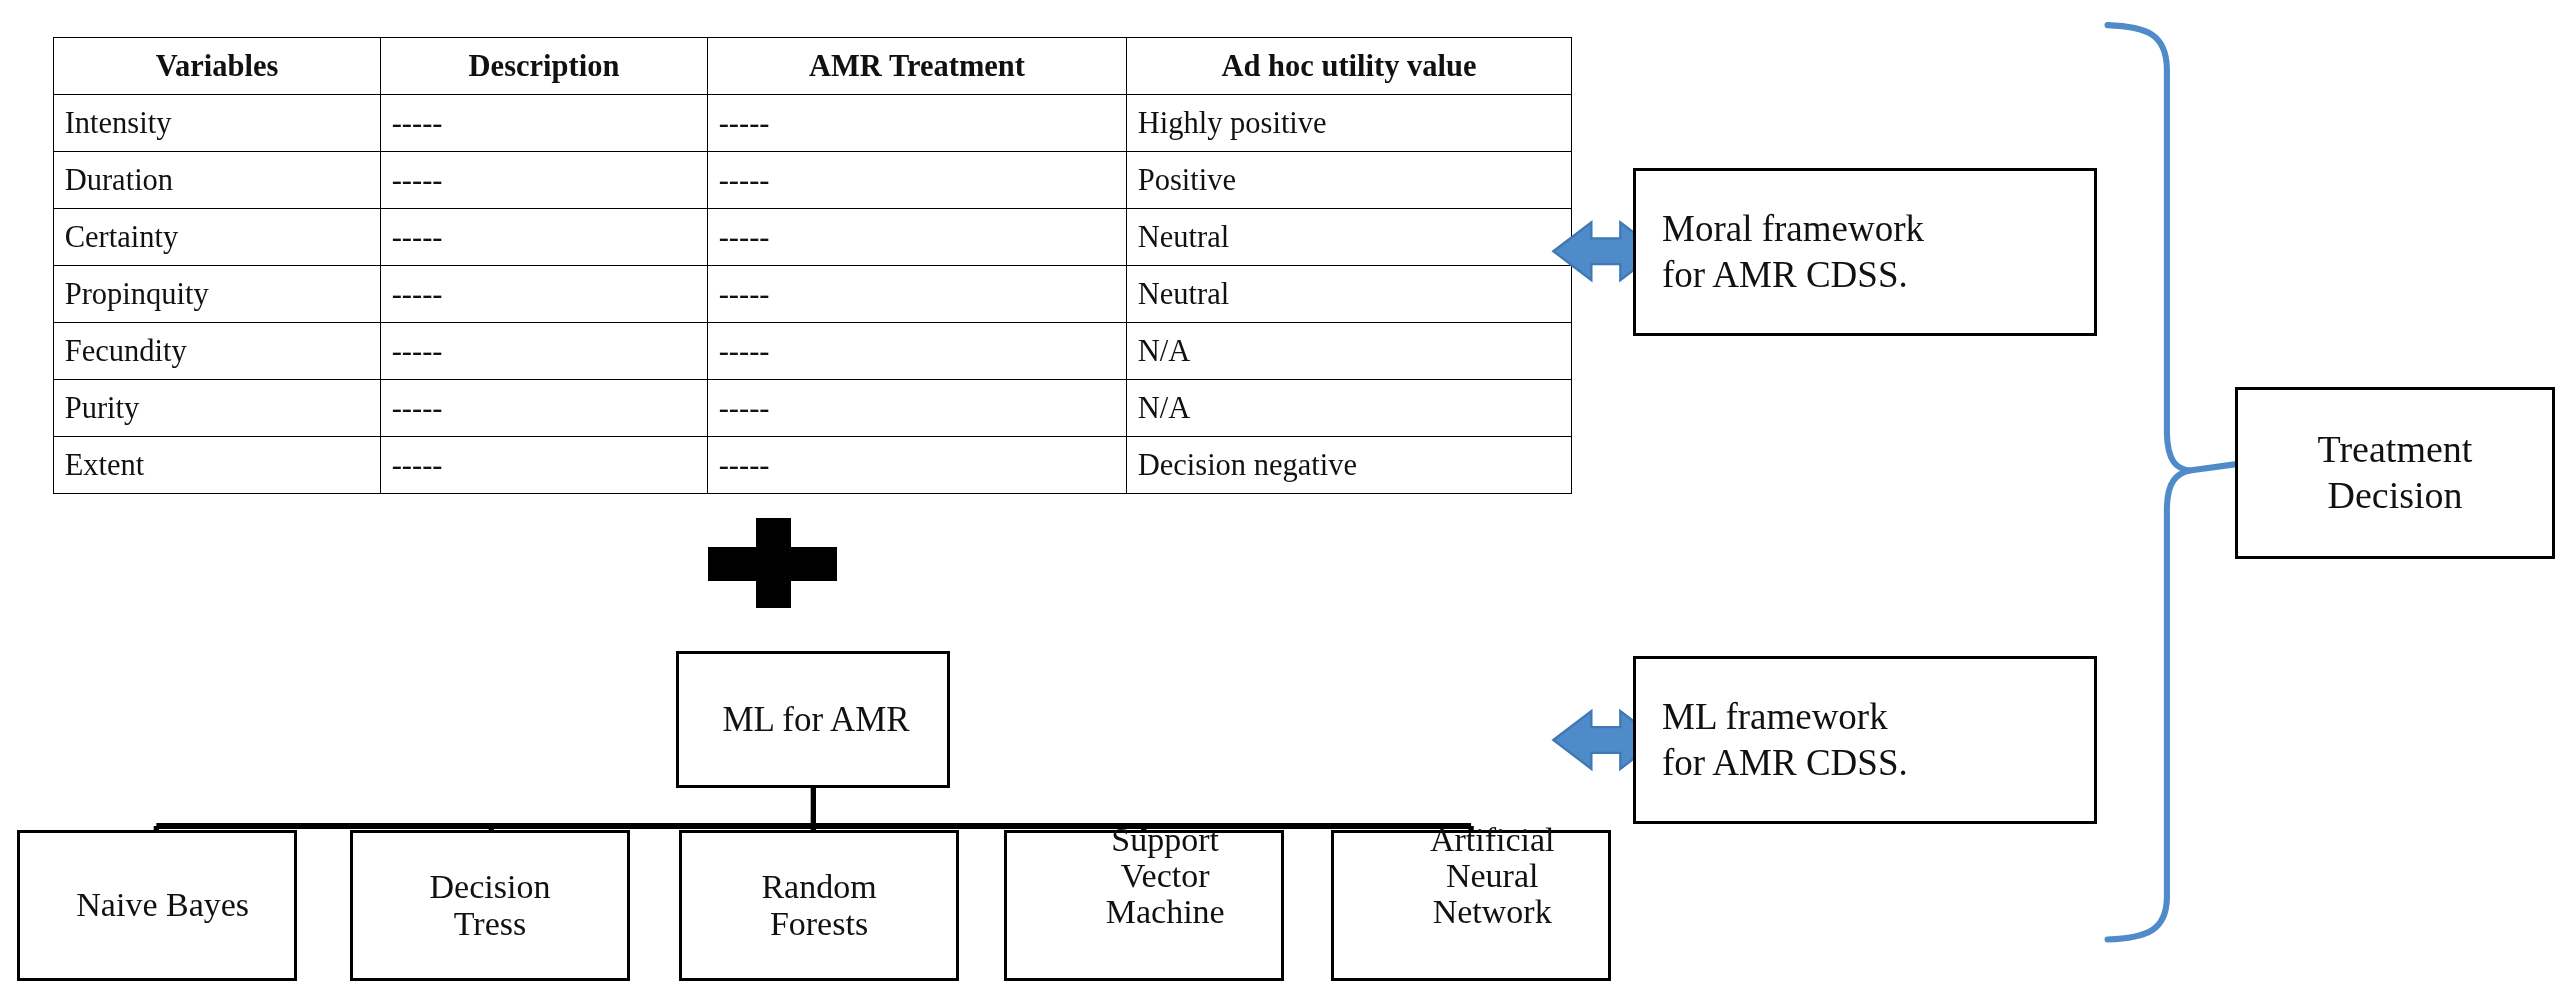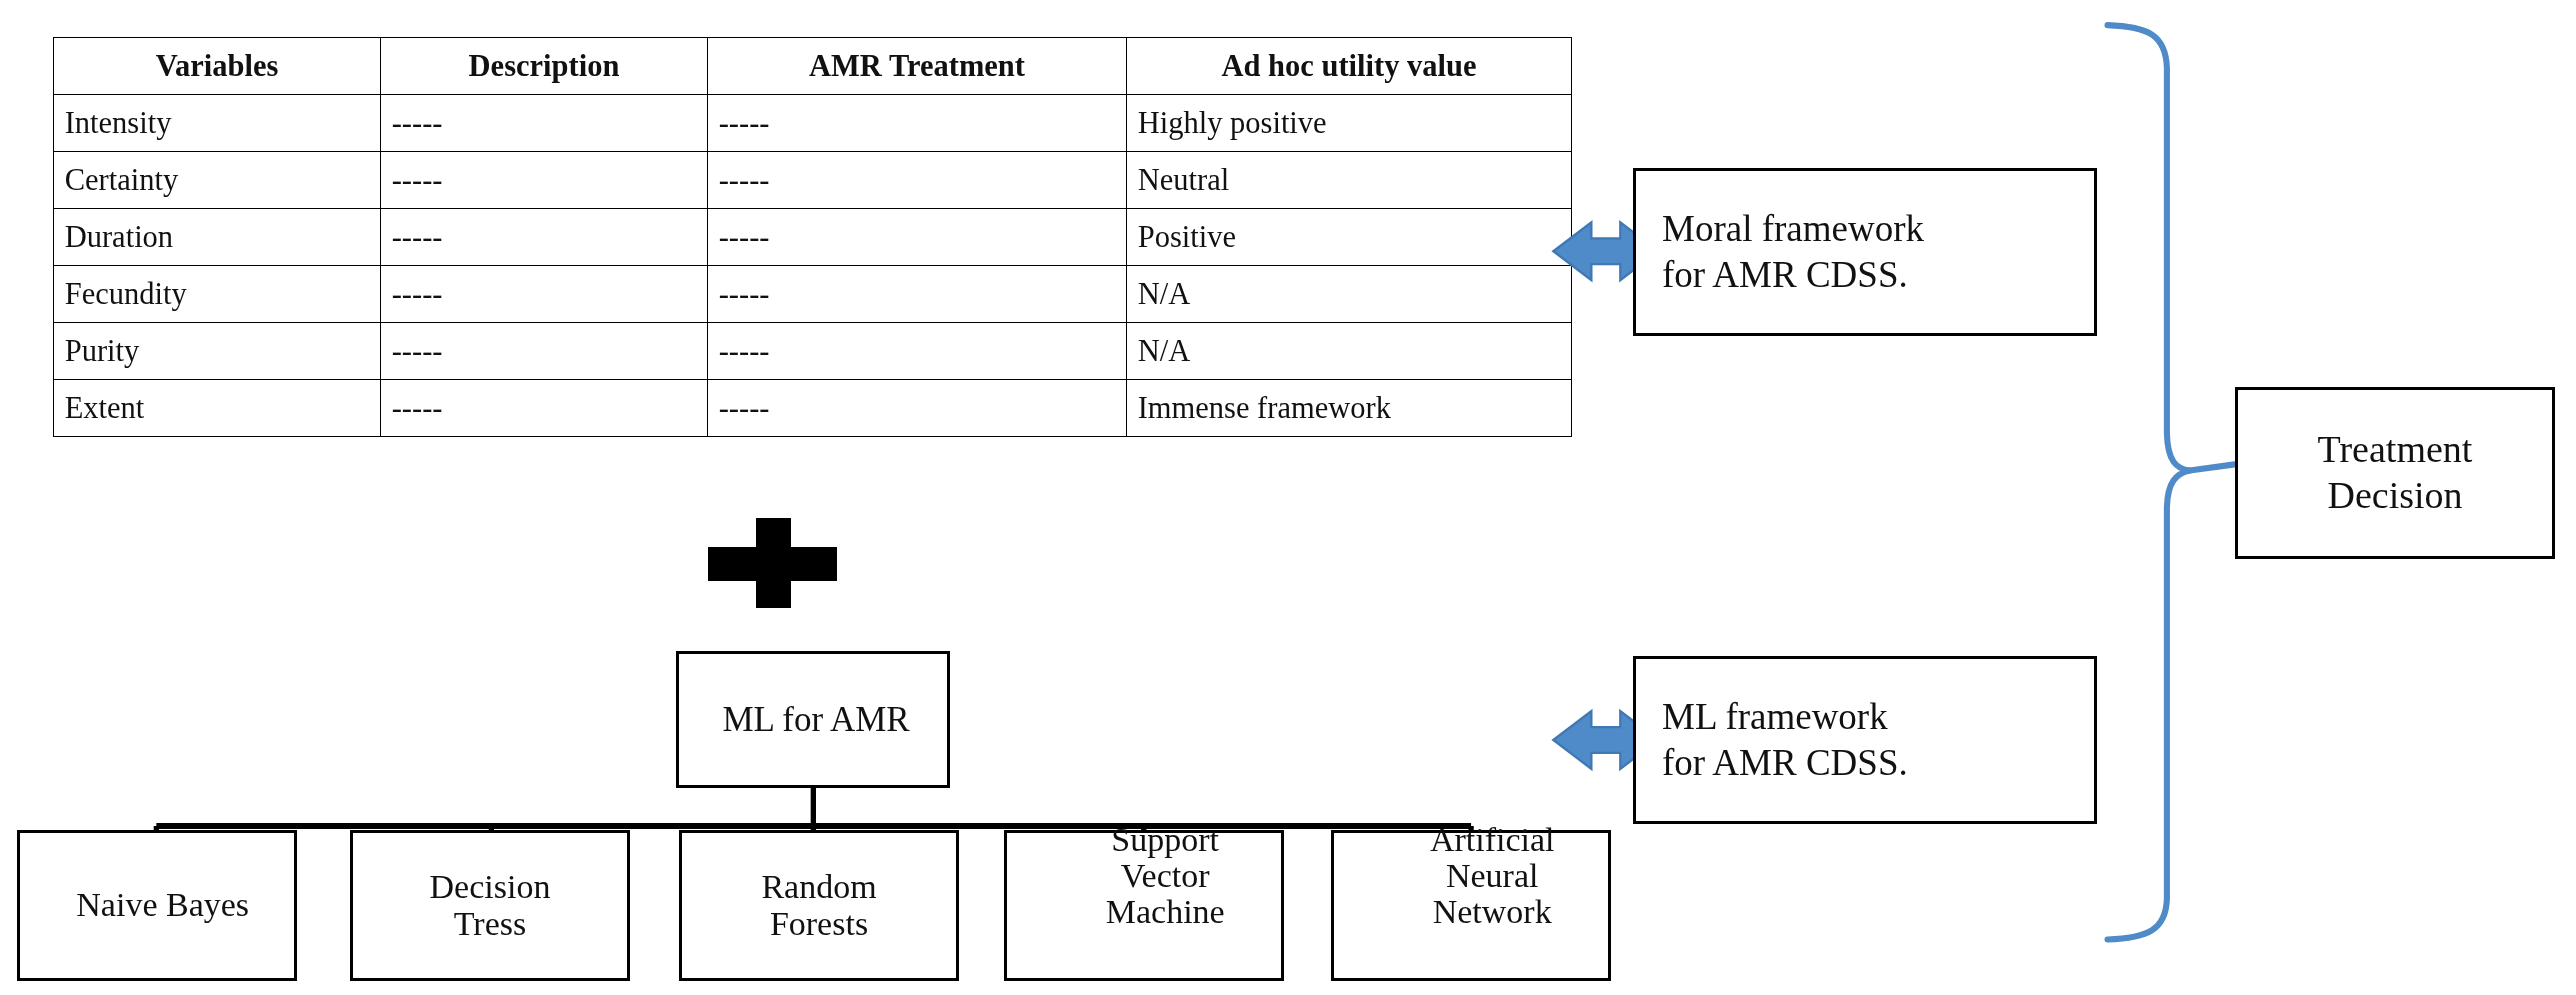--- a/index.html
+++ b/index.html
@@ -82,48 +82,54 @@
       </tr>
     </thead>
     <tbody>
       <tr>
         <td>Intensity</td>
         <td class="dash">-----</td>
         <td class="dash">-----</td>
         <td>Highly positive</td>
       </tr>
       <tr>
+        <td>Duration</td>
+        <td class="dash">-----</td>
+        <td class="dash">-----</td>
+        <td>Positive</td>
+      </tr>
+      <tr>
         <td>Certainty</td>
         <td class="dash">-----</td>
         <td class="dash">-----</td>
         <td>Neutral</td>
       </tr>
       <tr>
-        <td>Duration</td>
-        <td class="dash">-----</td>
-        <td class="dash">-----</td>
-        <td>Positive</td>
+        <td>Propinquity</td>
+        <td class="dash">-----</td>
+        <td class="dash">-----</td>
+        <td>Neutral</td>
       </tr>
       <tr>
         <td>Fecundity</td>
         <td class="dash">-----</td>
         <td class="dash">-----</td>
         <td>N/A</td>
       </tr>
       <tr>
         <td>Purity</td>
         <td class="dash">-----</td>
         <td class="dash">-----</td>
         <td>N/A</td>
       </tr>
       <tr>
         <td>Extent</td>
         <td class="dash">-----</td>
         <td class="dash">-----</td>
-        <td>Immense framework</td>
+        <td>Decision negative</td>
       </tr>
     </tbody>
   </table>
 
   <div class="plus">
     <div class="hbar"></div>
     <div class="vbar"></div>
   </div>
 
   <svg class="overlay" viewBox="0 0 3383 1307" xmlns="http://www.w3.org/2000/svg">

